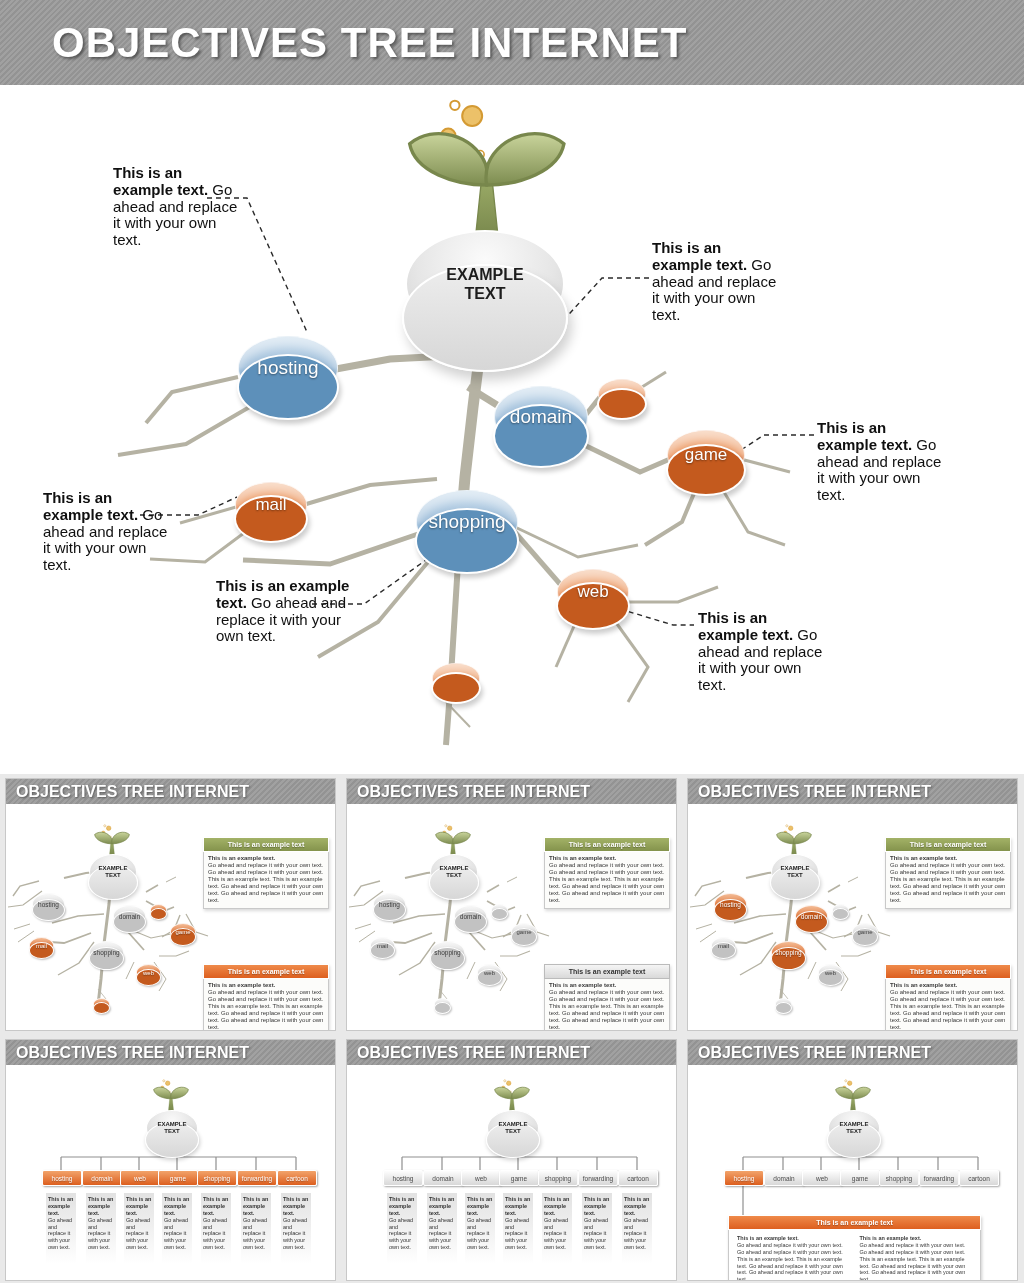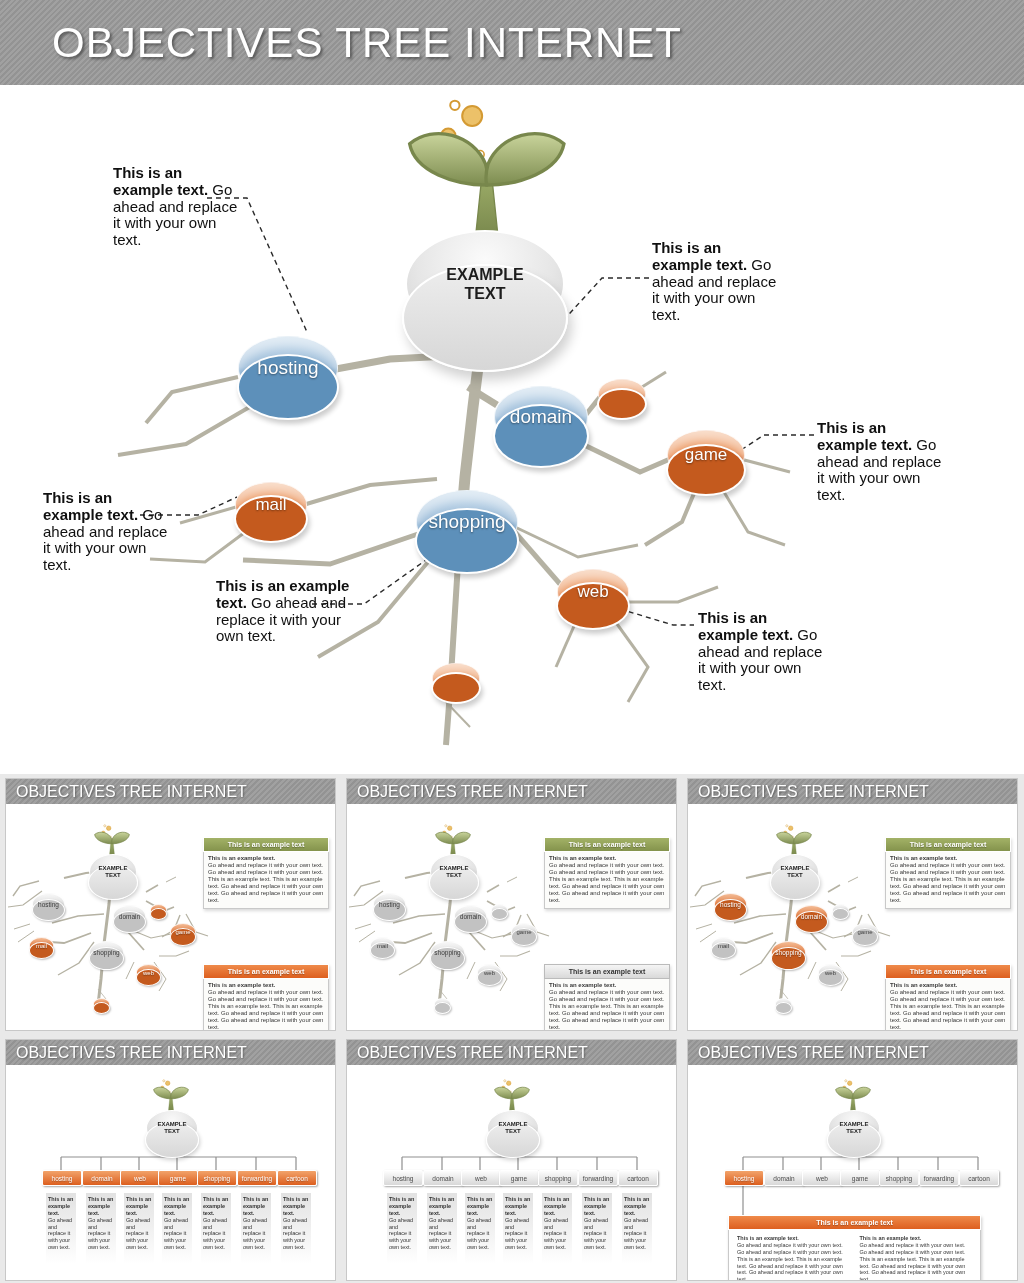--- a/index.html
+++ b/index.html
@@ -1,18 +1,18 @@
 <!DOCTYPE html>
 <html><head>
 <meta charset="utf-8">
 <style>
   html,body{margin:0;padding:0;background:#e9e9e9;font-family:"Liberation Sans",sans-serif;}
   .page{width:1024px;position:relative;}
   
-  .hatch{background:repeating-linear-gradient(135deg,#a1a1a1 0 2px,#939393 2px 4px);}
+  .hatch{background:repeating-linear-gradient(135deg,#a1a1a1 0 2px,#939393 2px 4px);font-weight:bold;}
   .titlebar{height:85px;display:flex;align-items:center;border-bottom:2px solid #fff;}
   .titlebar .ttl{color:#fff;font-size:42px;letter-spacing:1px;padding-left:52px;text-shadow:2px 2px 3px rgba(50,50,50,.65);}
   
   .slide{position:relative;height:687px;background:#fff;overflow:hidden;}
   .slide svg.layer{position:absolute;left:0;top:0;z-index:1;}
   
   .node{position:absolute;display:flex;align-items:center;justify-content:center;border-radius:50%;z-index:3;border:1px solid rgba(255,255,255,.85);box-shadow:inset 0 10px 10px rgba(255,255,255,.5);}
   .node::before{content:"";position:absolute;left:-2px;right:-2px;top:28%;height:100%;border-radius:50%;border:2px solid #fff;z-index:-1;box-shadow:2px 4px 5px rgba(0,0,0,.2);}
   .node span{color:#fff;text-shadow:0 1px 2px rgba(0,0,0,.45);}
   .node.blue{background:linear-gradient(180deg,#c5daeb 0%,#9cbcd9 48%,#7ea8cd 55%,#6f9ec6 100%);}

